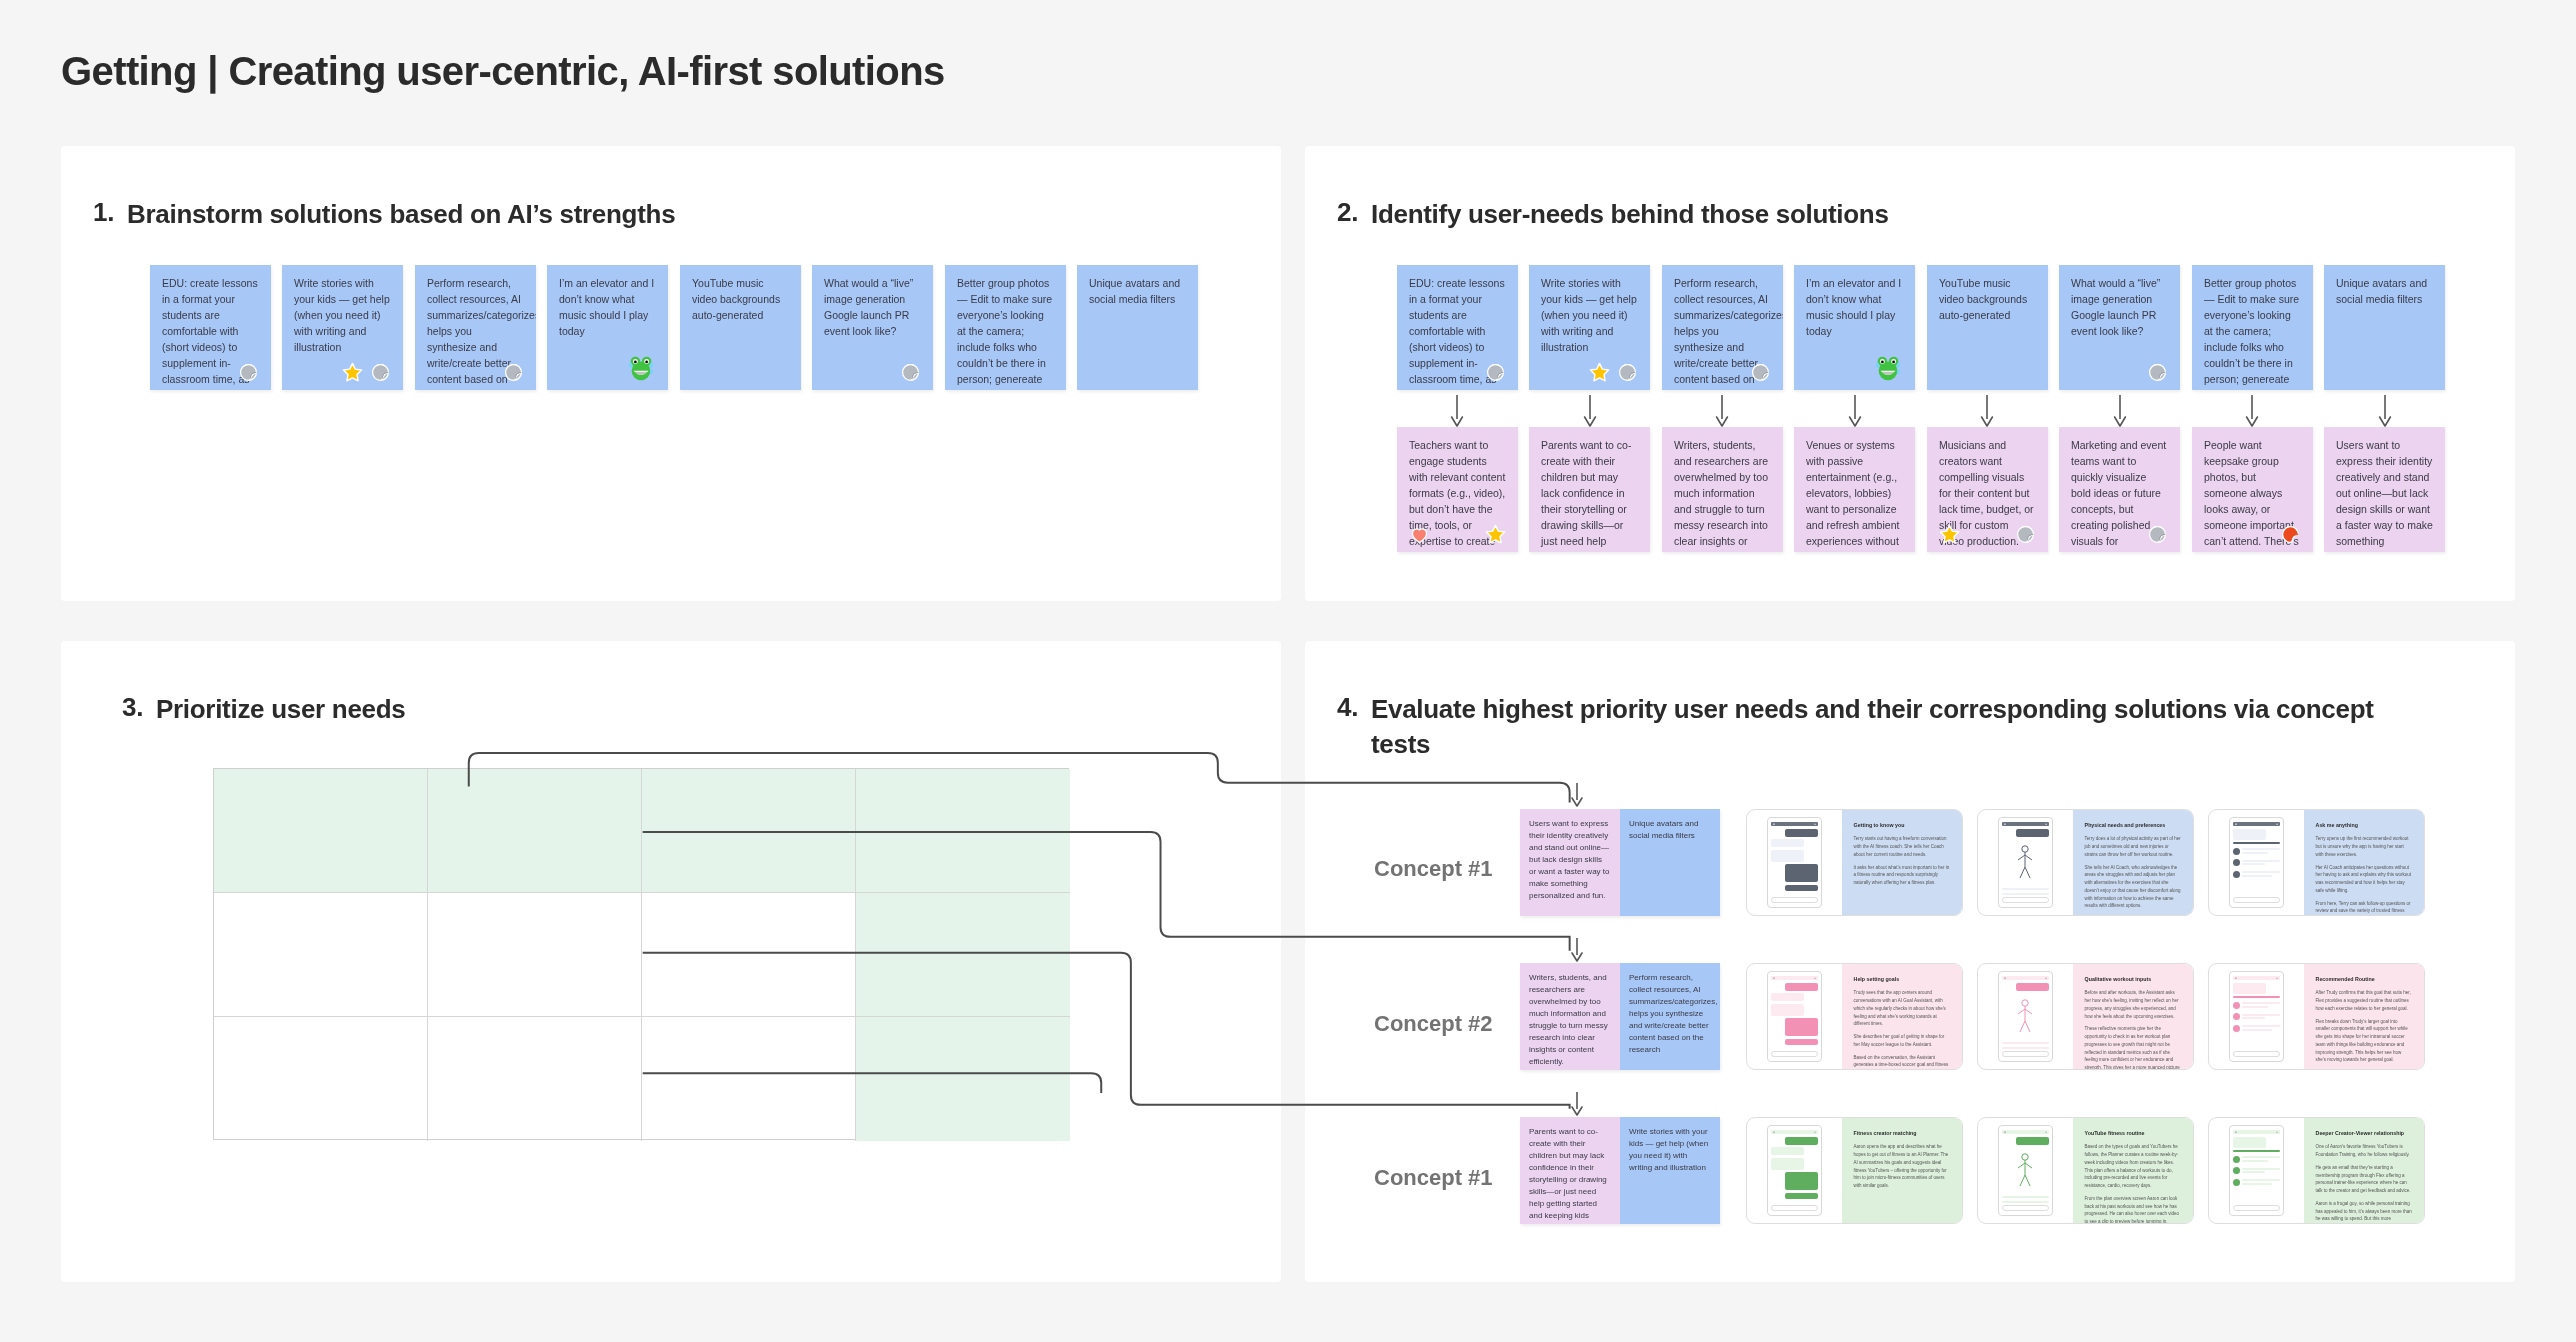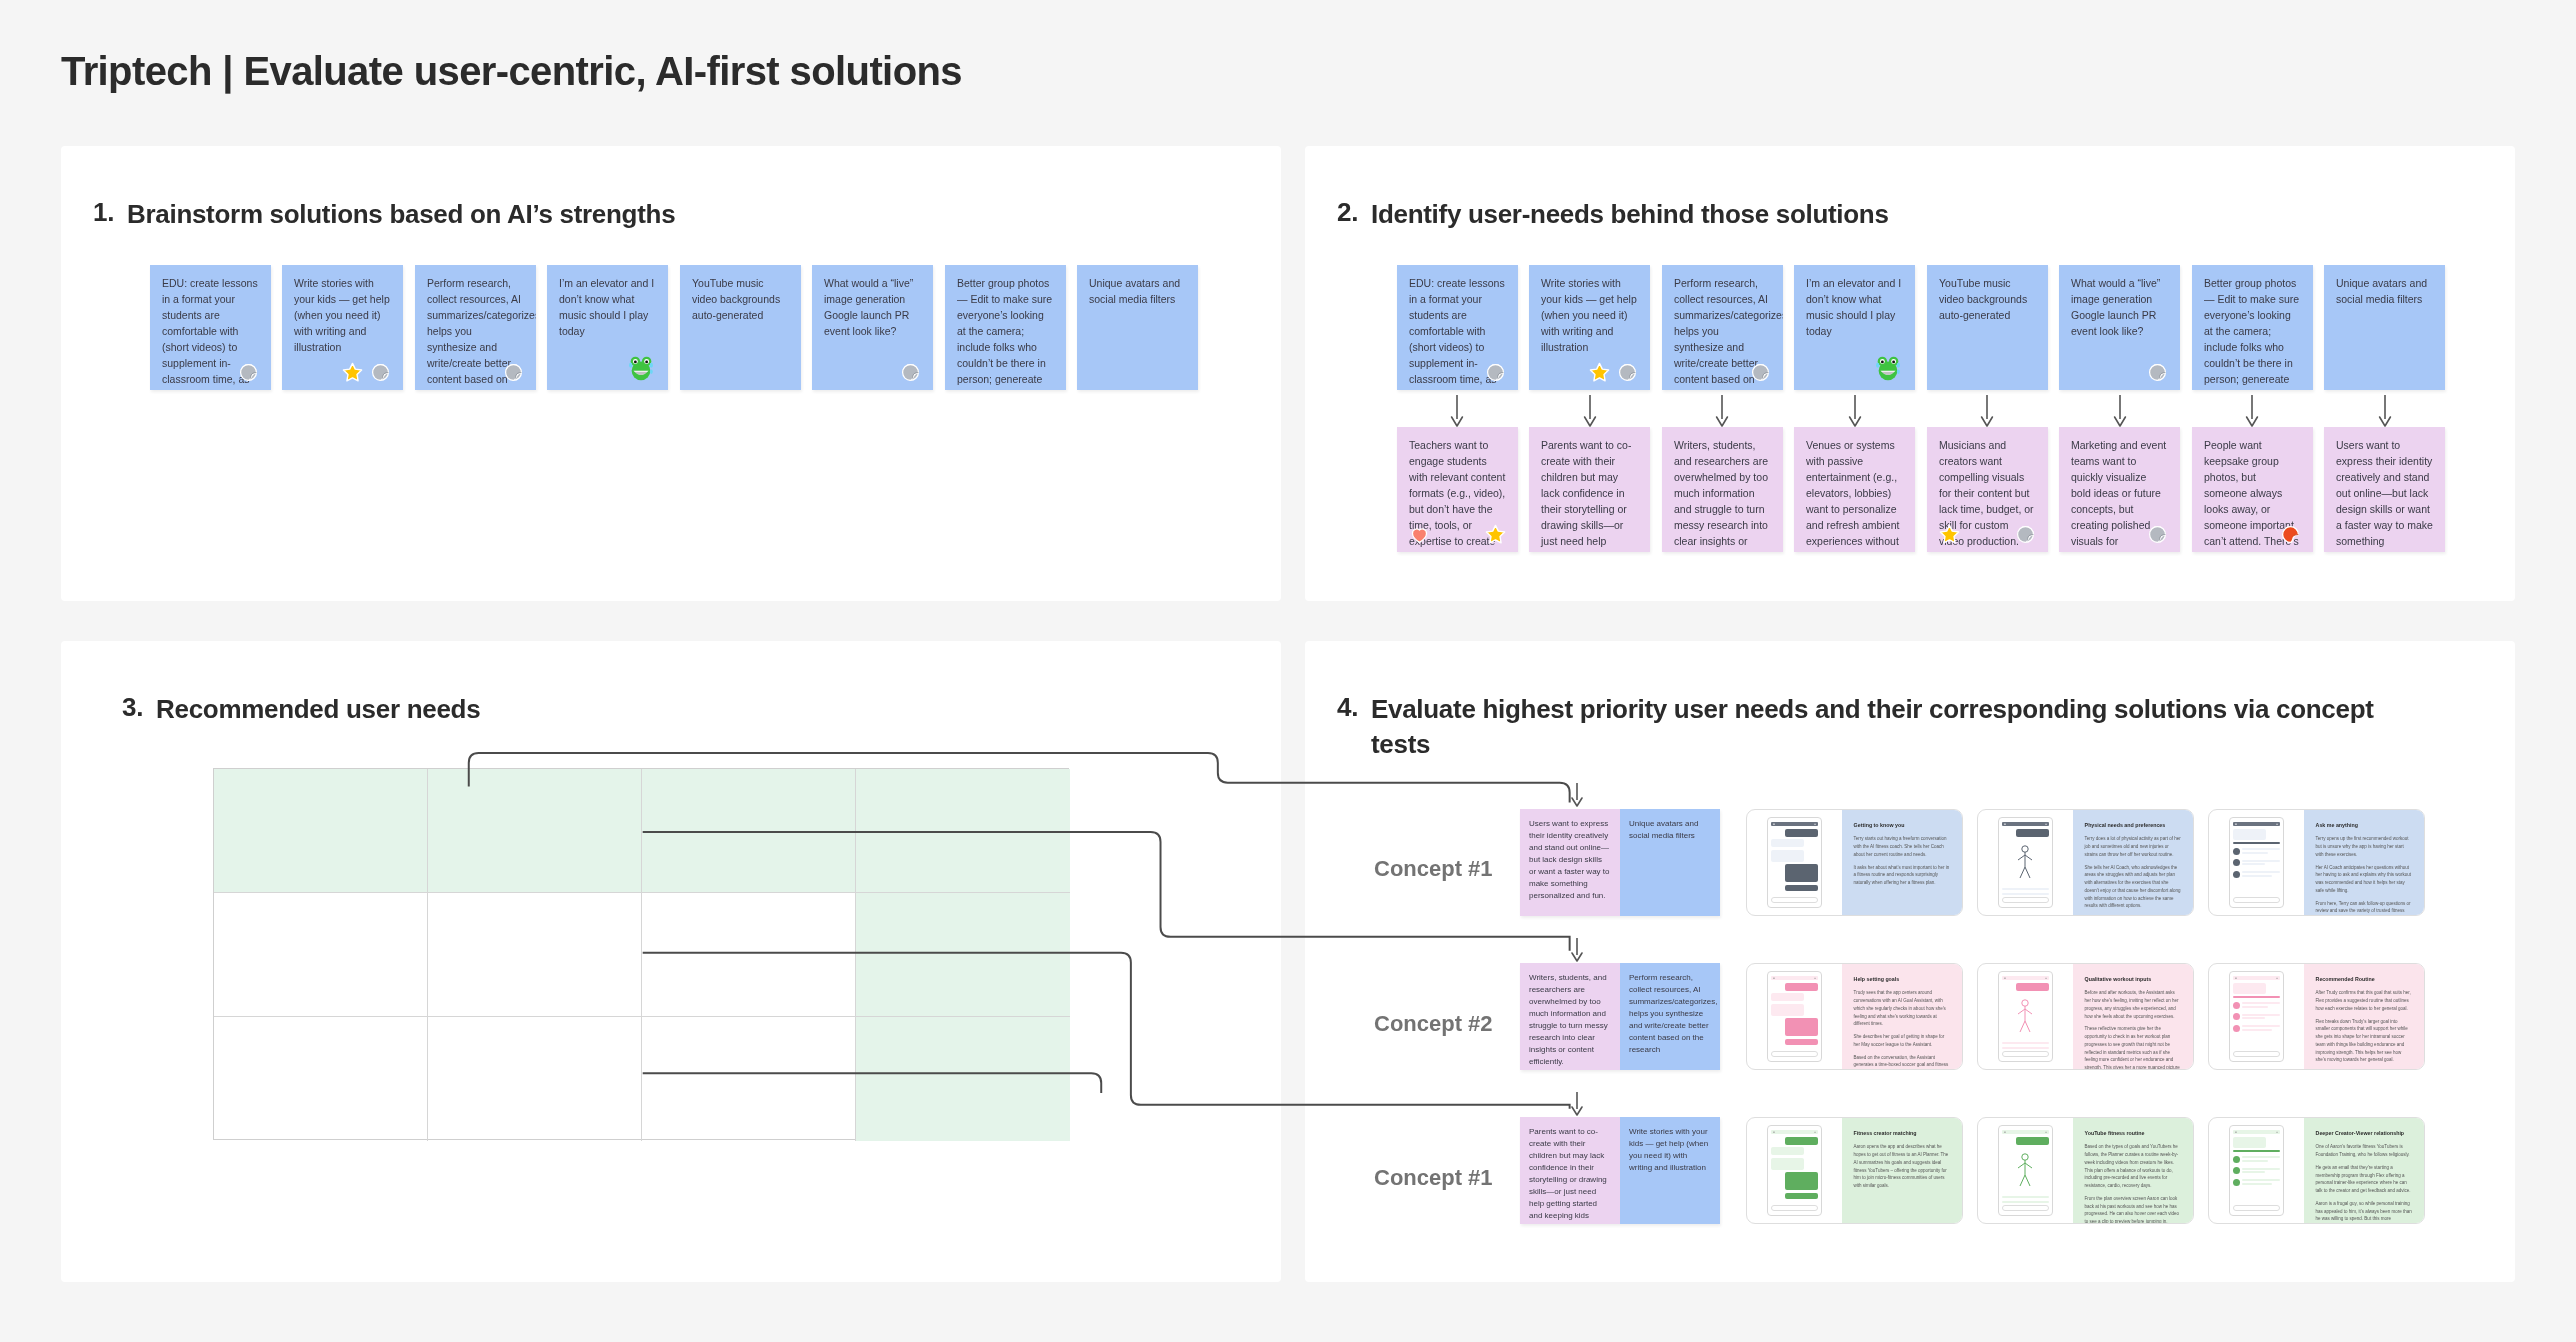--- a/index.html
+++ b/index.html
@@ -222,21 +222,21 @@
   #connectors {
     position: absolute;
     left: 0; top: 0;
     width: 2576px; height: 1342px;
     pointer-events: none;
   }
 </style>
 </head>
 <body>
 
-<div class="page-title">Triptech | Evaluate user-centric, AI-first solutions</div>
+<div class="page-title">Getting | Creating user-centric, AI-first solutions</div>
 
 <div class="panel" id="panel1">
   <div class="panel-heading">
     <span class="num">1.</span>
     <span class="txt">Brainstorm solutions based on AI’s strengths</span>
   </div>
 <div class="note blue" style="left: 89px; top: 119px; width: 121px; height: 125px;">
       <div class="body">EDU: create lessons in a format your students are comfortable with (short videos) to supplement in-classroom time, as easily as writing a lesson plan</div>
       <div class="reactions right">
         <span class="rx">
@@ -522,21 +522,21 @@
       </div>
     </div>
     <div class="note pink" style="left: 1019px; top: 281px; width: 121px; height: 125px;">
       <div class="body">Users want to express their identity creatively and stand out online—but lack design skills or want a faster way to make something personalized and fun.</div>
     </div>
   </div>
 
 <div class="panel" id="panel3">
   <div class="panel-heading">
     <span class="num">3.</span>
-    <span class="txt">Recommended user needs</span>
+    <span class="txt">Prioritize user needs</span>
   </div>
 
   <div class="matrix" id="matrix" style="left: 152px; top: 127px; width: 856px; height: 372px;">
       <div class="cell green" style="left: 0px; top: 0px; width: 214px; height: 124px;"></div>
       <div class="cell green" style="left: 214px; top: 0px; width: 214px; height: 124px;"></div>
       <div class="cell green" style="left: 428px; top: 0px; width: 214px; height: 124px;"></div>
       <div class="cell green last-col" style="left: 642px; top: 0px; width: 214px; height: 124px;"></div>
       <div class="cell" style="left: 0px; top: 124px; width: 214px; height: 124px;"></div>
       <div class="cell" style="left: 214px; top: 124px; width: 214px; height: 124px;"></div>
       <div class="cell" style="left: 428px; top: 124px; width: 214px; height: 124px;"></div>

